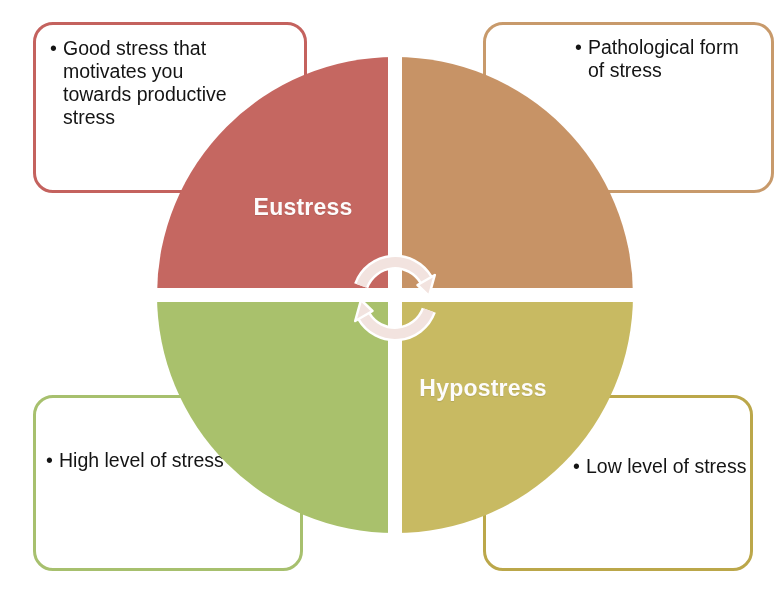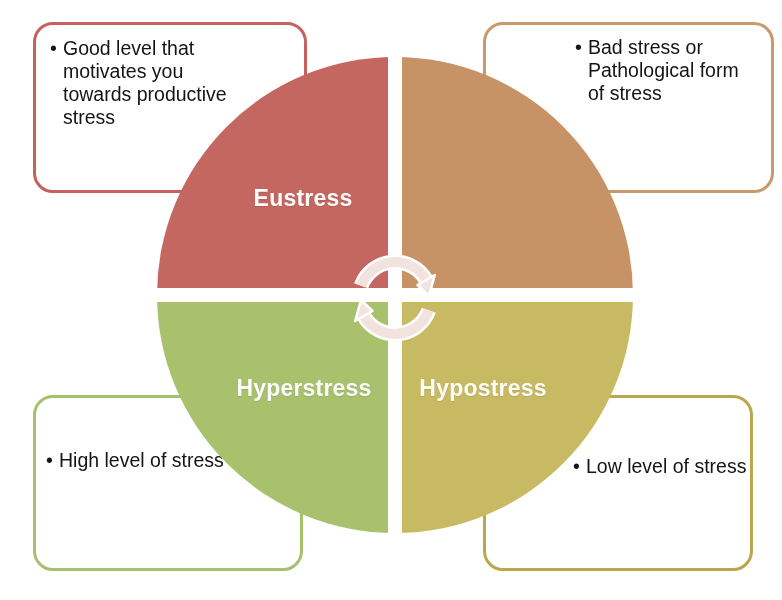--- a/index.html
+++ b/index.html
@@ -34,46 +34,45 @@
   .quad.q-tl{left:0;top:0;}
   .quad.q-tr{left:245px;top:0;}
   .quad.q-bl{left:0;top:245px;}
   .quad.q-br{left:245px;top:245px;}
   
   .qlabel{
     position:absolute;color:#fdfcfc;font-size:23px;font-weight:700;letter-spacing:.2px;
     transform:translate(-50%,-50%);white-space:nowrap;
     text-shadow:0 1px 1px rgba(0,0,0,0.10);
   }
-  .qlabel.eustress{left:303px;top:198px;text-align:right;}
+  .qlabel.eustress{left:303px;top:207px;text-align:right;}
   .qlabel.distress{left:484px;top:208px;}
   .qlabel.hyperstress{left:304px;top:388px;}
   .qlabel.hypostress{left:483px;top:388px;}
   
   .cycle-icon{position:absolute;left:340px;top:243px;width:110px;height:110px;}
 </style>
 </head>
 <body>
 
 <div class="stage">
 
   <div class="callout tl" style="border-color: rgb(196, 98, 94);">
     <div class="note tl">
       <span class="bullet">•</span>
-      <div>Good level that</div>
+      <div>Good stress that</div>
       <div>motivates you</div>
       <div>towards productive</div>
       <div>stress</div>
     </div>
   </div>
 
   <div class="callout tr" style="border-color: rgb(200, 154, 107);">
     <div class="note tr">
       <span class="bullet">•</span>
-      <div>Bad stress or</div>
       <div>Pathological form</div>
       <div>of stress</div>
     </div>
   </div>
 
   <div class="callout bl" style="border-color: rgb(167, 192, 110);">
     <div class="note bl">
       <span class="bullet">•</span>
       <div>High level of stress</div>
     </div>
@@ -87,21 +86,20 @@
   </div>
 
   <div class="circle">
     <div class="quad q-tl" style="background-color: rgb(197, 103, 97);"></div>
     <div class="quad q-tr" style="background-color: rgb(199, 147, 102);"></div>
     <div class="quad q-bl" style="background-color: rgb(169, 193, 108);"></div>
     <div class="quad q-br" style="background-color: rgb(200, 186, 98);"></div>
   </div>
 
   <div class="qlabel eustress">Eustress</div>
-  <div class="qlabel hyperstress">Hyperstress</div>
   <div class="qlabel hypostress">Hypostress</div>
 
   <svg class="cycle-icon" viewBox="0 0 110 110" xmlns="http://www.w3.org/2000/svg">
 
     <path d="M 21.2 42.7 A 36 36 0 0 1 86.2 37" fill="none" stroke="#ffffff" stroke-width="15"></path>
     <path d="M 88.8 67.3 A 36 36 0 0 1 23.8 73" fill="none" stroke="#ffffff" stroke-width="15"></path>
 
     <path d="M 21.2 42.7 A 36 36 0 0 1 86.2 37" fill="none" stroke="#f2e3df" stroke-width="10"></path>
     <path d="M 88.8 67.3 A 36 36 0 0 1 23.8 73" fill="none" stroke="#f2e3df" stroke-width="10"></path>
 

